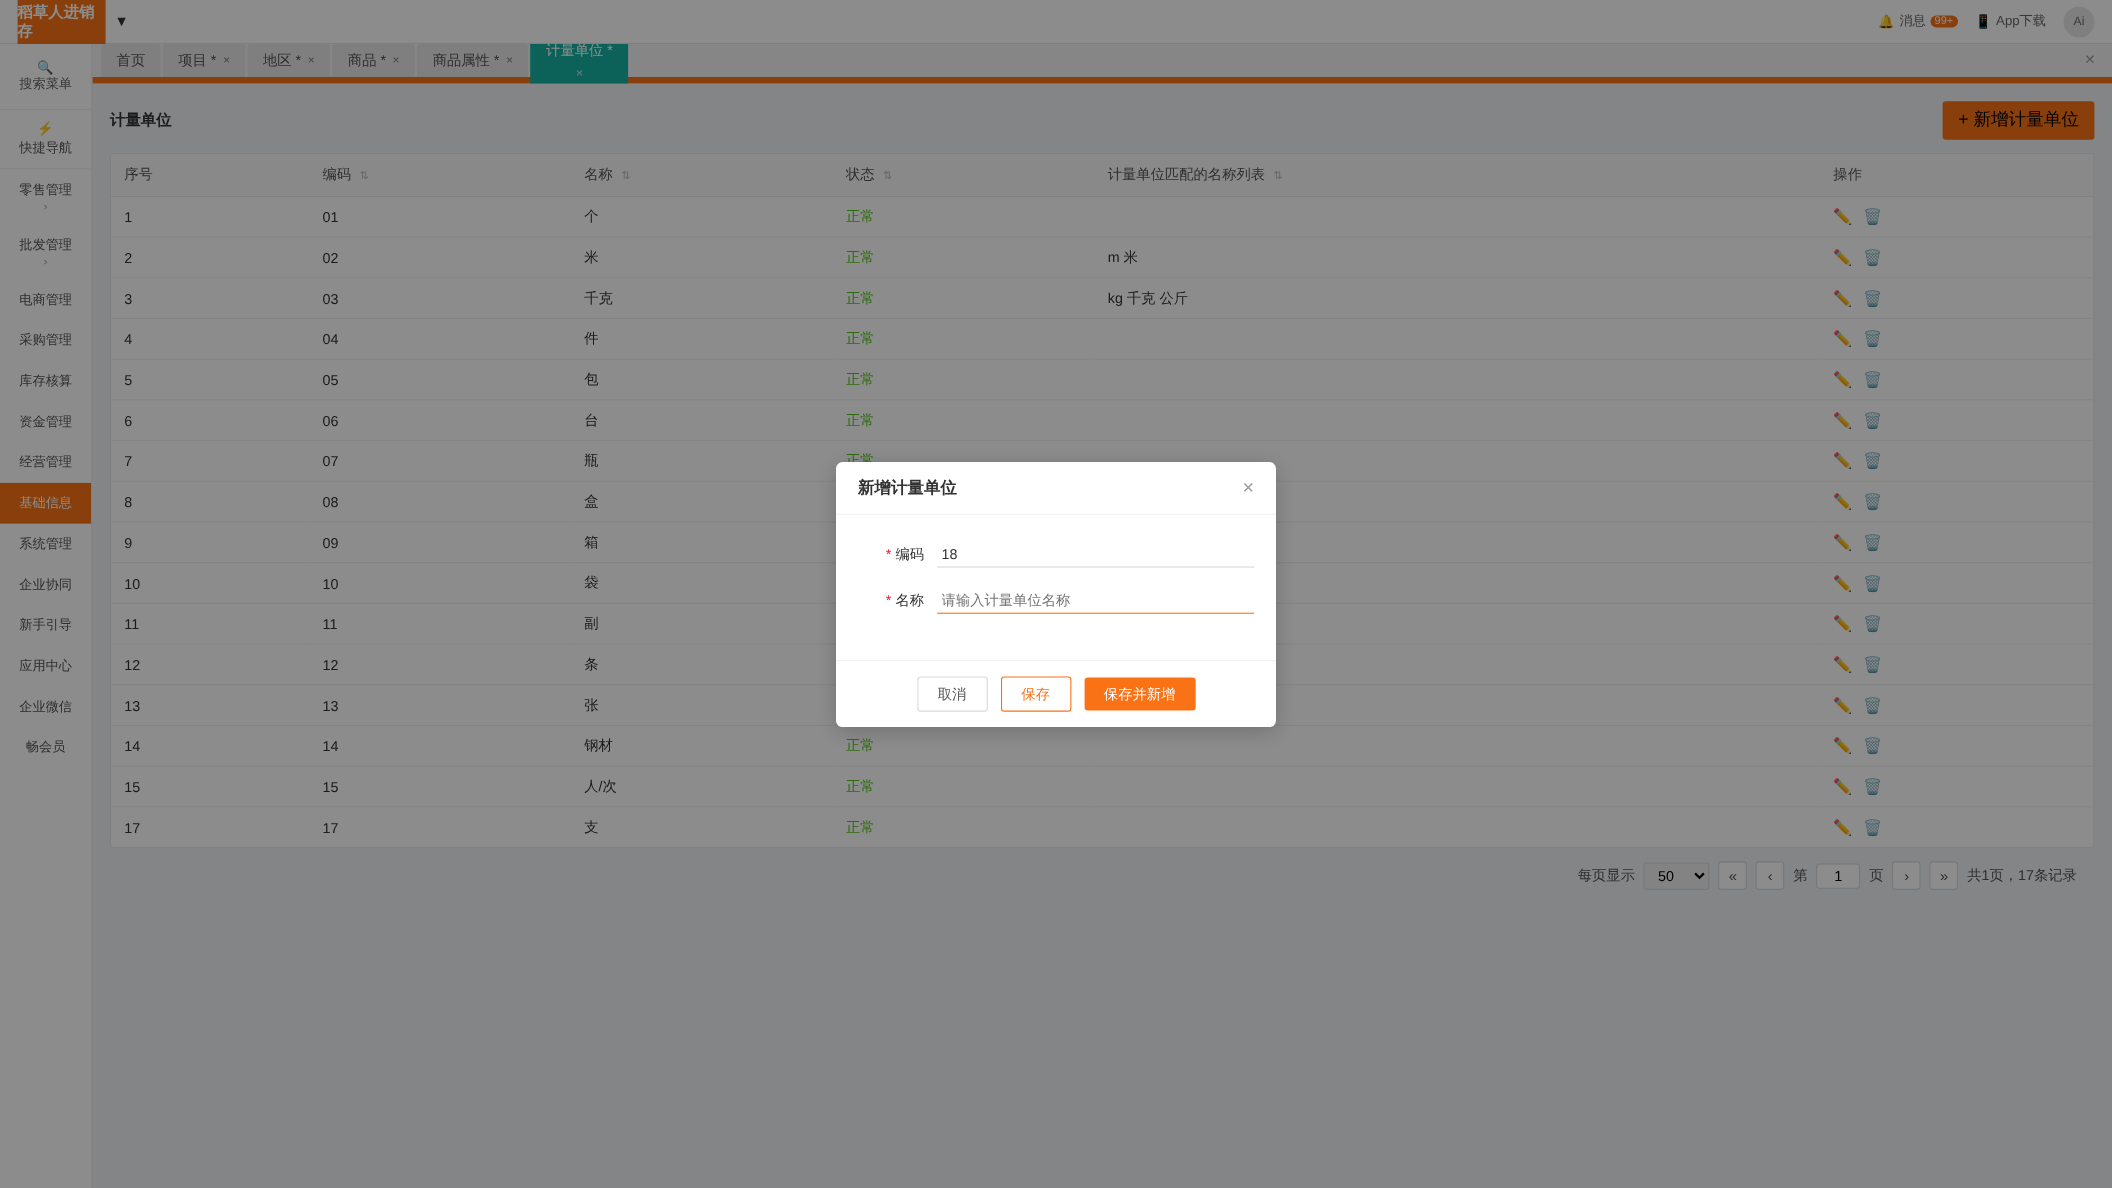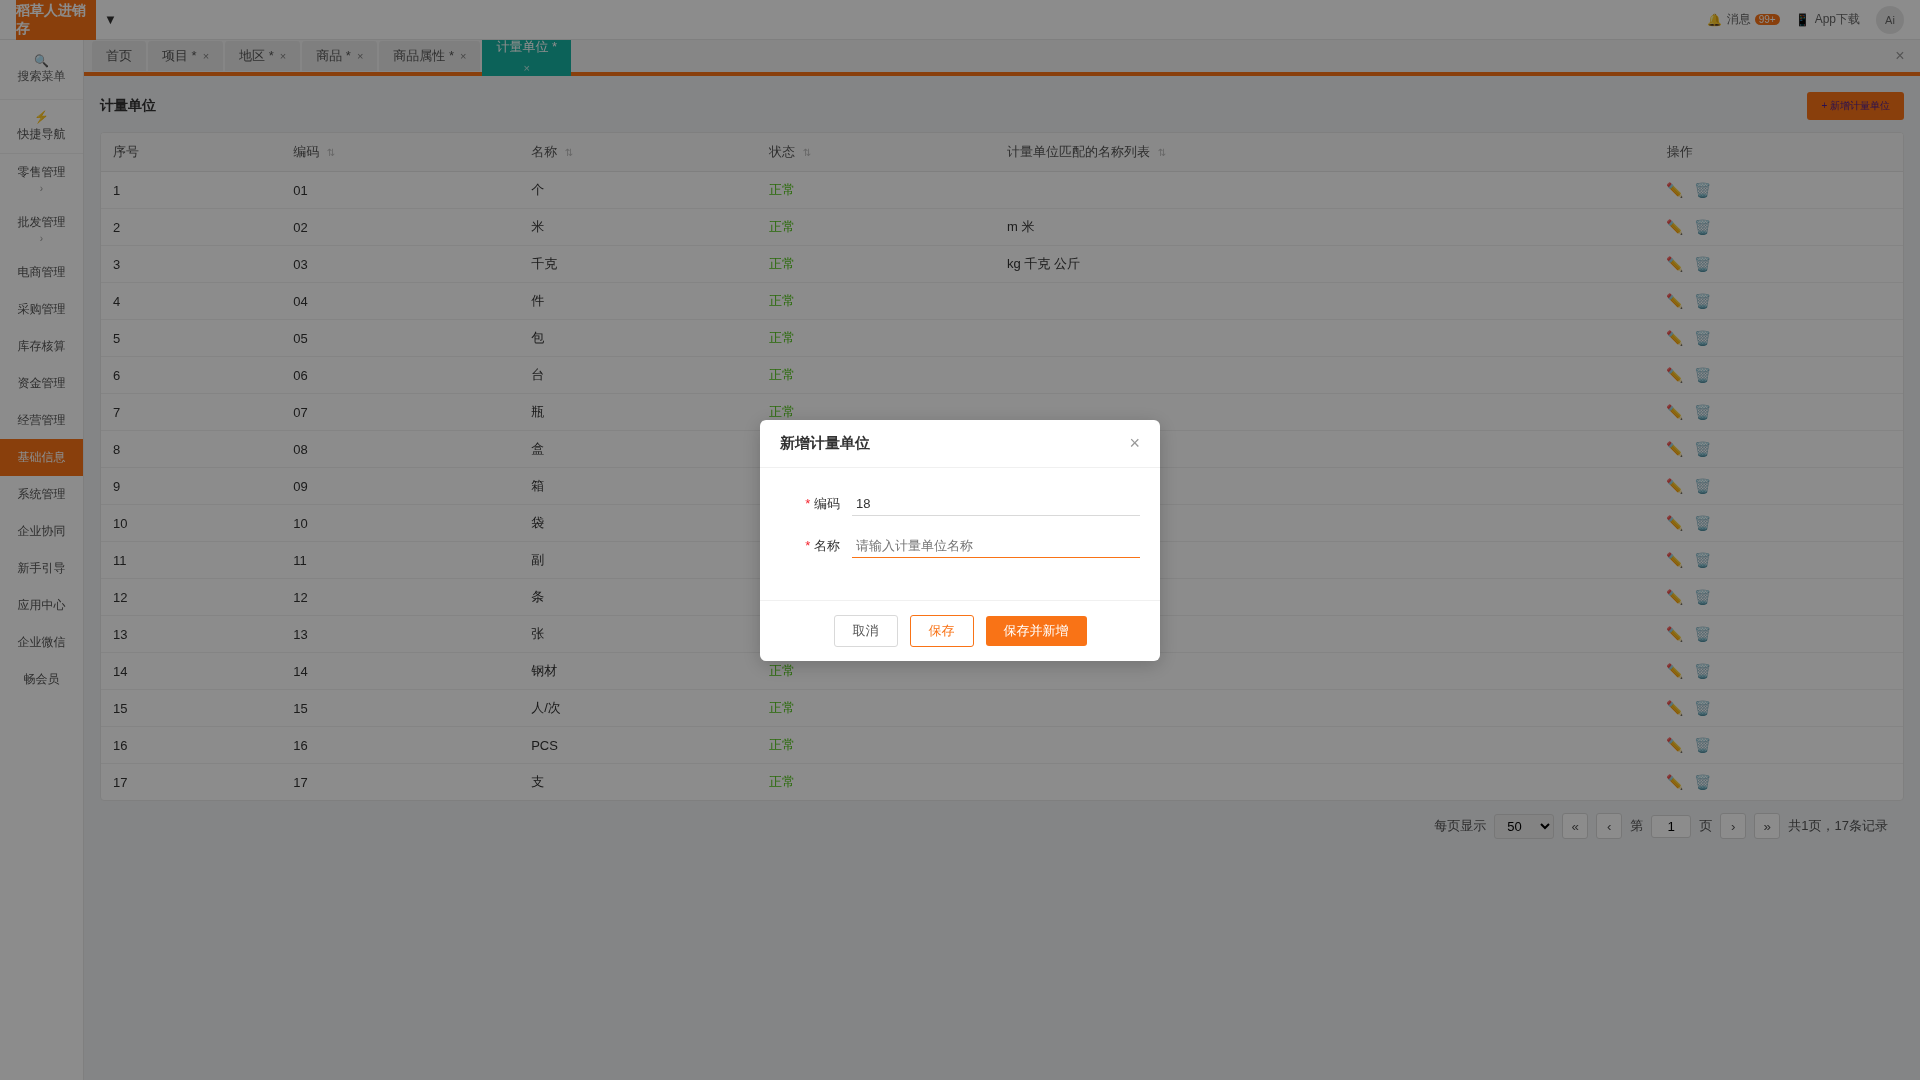--- a/index.html
+++ b/index.html
@@ -24,31 +24,31 @@
     .sidebar-search-btn { width: 100%; background: none; border: none; color: #666; font-size: 12px; cursor: pointer; text-align: center; padding: 4px; }
     .sidebar-nav-section { border-bottom: 1px solid #f0f0f0; }
     .sidebar-nav-item { padding: 10px 4px; text-align: center; cursor: pointer; font-size: 12px; color: #555; display: flex; flex-direction: column; align-items: center; gap: 2px; }
     .sidebar-nav-item.active { background: #f97316; color: #fff; justify-content: center; }
     .nav-arrow { font-size: 10px; color: #999; }
 
     
     .main { flex: 1; display: flex; flex-direction: column; overflow: hidden; }
 
     
-    .tabbar { height: 36px; background: #f5f5f5; display: flex; align-items: center; padding: 0 8px; border-bottom: 4px solid #f97316; gap: 20px; position: relative; }
+    .tabbar { height: 36px; background: #f5f5f5; display: flex; align-items: center; padding: 0 8px; border-bottom: 6px solid #f97316; gap: 20px; position: relative; }
     .tab { padding: 6px 14px; font-size: 13px; cursor: pointer; border-radius: 3px 3px 0 0; display: flex; align-items: center; gap: 6px; color: #555; background: #e8e8e8; }
     .tab.active { background: #17b3a3; color: #fff; flex-direction: column; }
     .tab .tab-close { font-size: 11px; cursor: pointer; opacity: 0.7; }
     .tab-close-all { margin-left: auto; font-size: 16px; cursor: pointer; color: #999; width: 24px; height: 24px; display: flex; align-items: center; justify-content: center; }
 
     
     .content { flex: 1; background: #f0f2f5; padding: 16px; overflow-y: auto; position: relative; }
     .page-title-bar { display: flex; align-items: center; justify-content: space-between; margin-bottom: 12px; }
     .page-title { font-size: 14px; font-weight: bold; color: #333; }
-    .add-btn { background: #f97316; color: #4c1d95; border: none; padding: 7px 14px; border-radius: 3px; cursor: pointer; font-size: 10px; }
+    .add-btn { background: #f97316; color: #000000; border: none; padding: 7px 14px; border-radius: 3px; cursor: pointer; font-size: 16px; }
 
     
     .table-wrap { background: #fff; border-radius: 4px; overflow: hidden; border: 1px solid #e8e8e8; }
     table { width: 100%; border-collapse: collapse; }
     thead tr { background: #fafafa; }
     th { padding: 10px 12px; text-align: left; font-size: 13px; font-weight: 500; color: #555; border-bottom: 1px solid #e8e8e8; white-space: nowrap; }
     th .sort-icon { display: inline-block; margin-left: 4px; color: #bbb; font-size: 10px; }
     td { padding: 9px 12px; font-size: 13px; color: #333; border-bottom: 1px solid #f0f0f0; }
     tr:last-child td { border-bottom: none; }
     .status-normal { color: #52c41a; }
@@ -409,33 +409,20 @@
     <td><span class="status-normal">正常</span></td>
     <td></td>
     <td>
       <div class="action-icons">
         <span class="action-icon">✏️</span>
         <span class="action-icon">🗑️</span>
       </div>
     </td>
   </tr>
               <tr>
-    <td>16</td>
-    <td>16</td>
-    <td>PCS</td>
-    <td><span class="status-normal">正常</span></td>
-    <td></td>
-    <td>
-      <div class="action-icons">
-        <span class="action-icon">✏️</span>
-        <span class="action-icon">🗑️</span>
-      </div>
-    </td>
-  </tr>
-              <tr>
     <td>17</td>
     <td>17</td>
     <td>支</td>
     <td><span class="status-normal">正常</span></td>
     <td></td>
     <td>
       <div class="action-icons">
         <span class="action-icon">✏️</span>
         <span class="action-icon">🗑️</span>
       </div>

